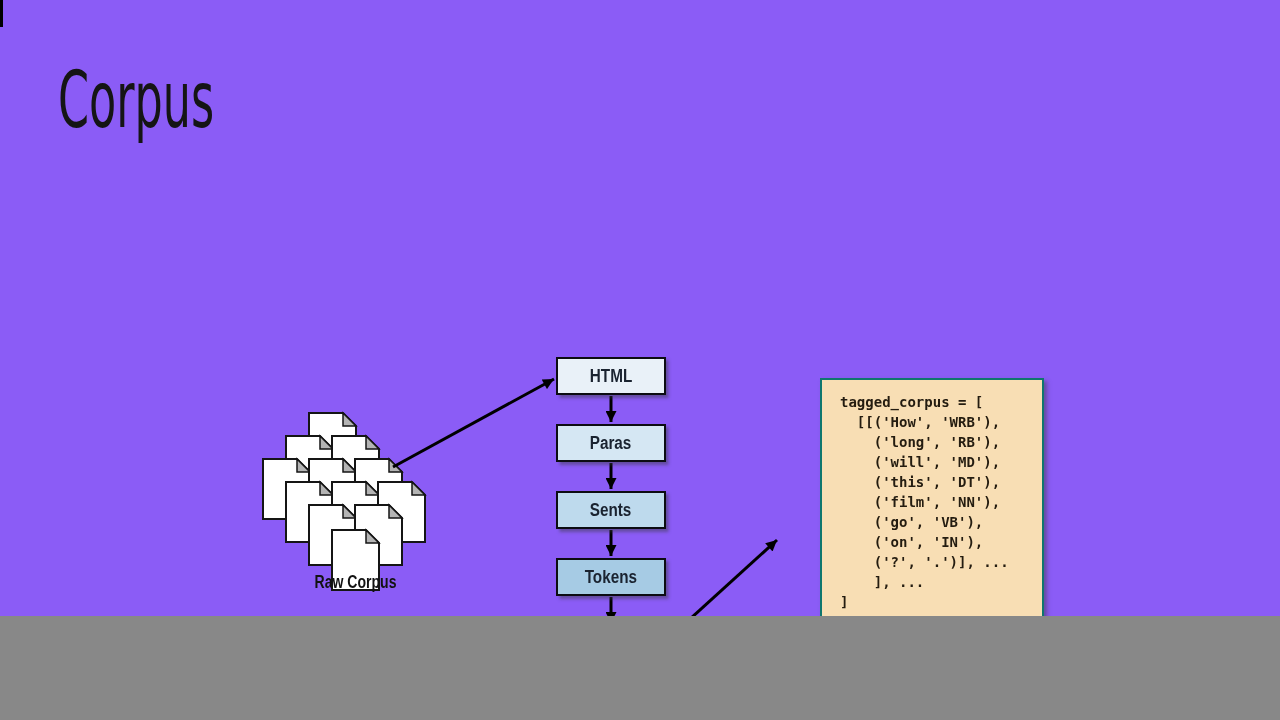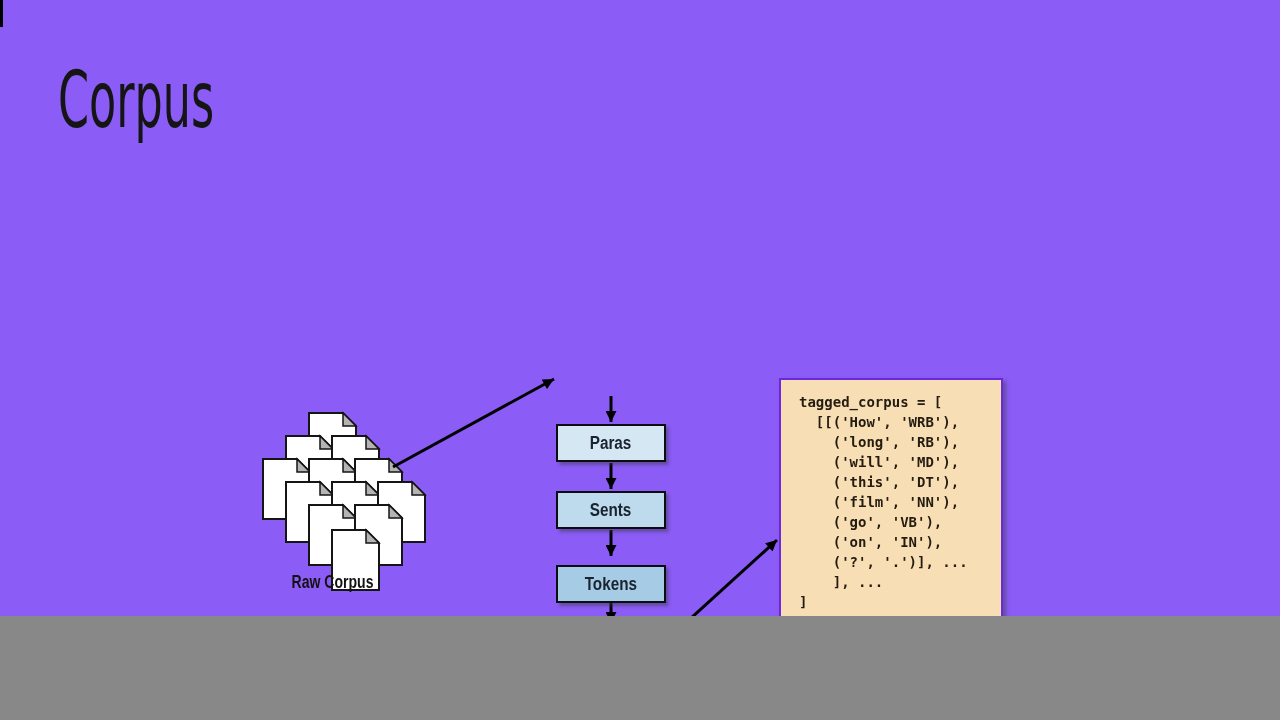--- a/index.html
+++ b/index.html
@@ -17,28 +17,28 @@
   .diagram-layer{position:absolute;left:0;top:0;width:1280px;height:720px;pointer-events:none;}
   .pbox{
     position:absolute;left:556px;width:110px;height:38px;box-sizing:border-box;
     border:2px solid #0c0c12;box-shadow:2.5px 3px 3px rgba(60,60,72,.5);
     display:flex;align-items:center;justify-content:center;
   }
   .pbox span{
     font-weight:700;font-size:18px;color:#1a2330;
     transform:scaleX(.85);white-space:nowrap;
   }
-  .raw-label{position:absolute;left:258px;top:572px;width:150px;text-align:center;}
+  .raw-label{position:absolute;left:258px;top:572px;width:150px;text-align:right;}
   .raw-label span{
     display:inline-block;font-weight:700;font-size:18px;color:#121212;
     transform:scaleX(.78);white-space:nowrap;
   }
   .code{
-    position:absolute;left:779px;top:378px;width:224px;height:246px;box-sizing:border-box;
-    border:2px solid #6d28d9;box-shadow:3px 3px 4px rgba(60,60,72,.5);
+    position:absolute;left:820px;top:378px;width:224px;height:246px;box-sizing:border-box;
+    border:2px solid #0f766e;box-shadow:3px 3px 4px rgba(60,60,72,.5);
     margin:0;padding:12px 0 0 18px;
     font-family:"DejaVu Sans Mono",monospace;font-weight:700;
     font-size:14px;line-height:20px;color:#241c10;white-space:pre;
   }
   .footer-bar{position:absolute;left:0;top:703px;width:1280px;height:17px;}
   .watermark{
     position:absolute;top:687px;right:32px;
     font-weight:700;font-size:19px;letter-spacing:.5px;
     color:rgba(255,255,255,.68);text-shadow:0 0 2px rgba(172,160,142,.4);
   }
@@ -79,27 +79,30 @@
     </g>
 
     <line x1="393" y1="467" x2="554" y2="379" stroke="#000" stroke-width="3" marker-end="url(#ah)"></line>
     <line x1="611" y1="396" x2="611" y2="422" stroke="#000" stroke-width="3" marker-end="url(#ah)"></line>
     <line x1="611" y1="463" x2="611" y2="489" stroke="#000" stroke-width="3" marker-end="url(#ah)"></line>
     <line x1="611" y1="530" x2="611" y2="556" stroke="#000" stroke-width="3" marker-end="url(#ah)"></line>
     <line x1="611" y1="597" x2="611" y2="623" stroke="#000" stroke-width="3" marker-end="url(#ah)"></line>
     <line x1="668" y1="639" x2="777" y2="540" stroke="#000" stroke-width="3" marker-end="url(#ah)"></line>
   </svg>
 
+  <div class="pbox" style="top: 357px; background-color: rgb(233, 241, 248);">
+    <span>HTML</span>
+  </div>
   <div class="pbox" style="top: 424px; background-color: rgb(213, 231, 243);">
     <span>Paras</span>
   </div>
   <div class="pbox" style="top: 491px; background-color: rgb(190, 218, 237);">
     <span>Sents</span>
   </div>
-  <div class="pbox" style="top: 558px; background-color: rgb(166, 203, 228); margin-top: 7px;">
+  <div class="pbox" style="top: 558px; background-color: rgb(166, 203, 228);">
     <span>Tokens</span>
   </div>
 
   <div class="raw-label">
     <span>Raw Corpus</span>
   </div>
 
   <pre class="code" style="background-color: rgb(248, 222, 180);">tagged_corpus = [
   [[('How', 'WRB'),
     ('long', 'RB'),

